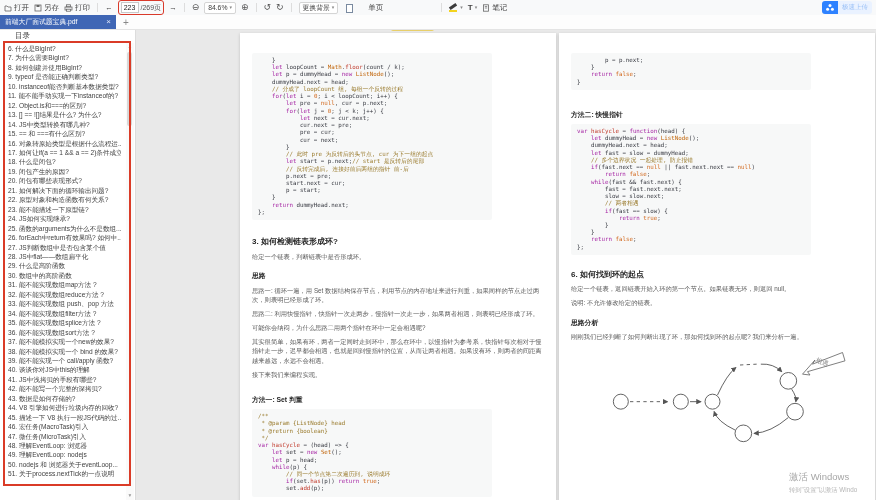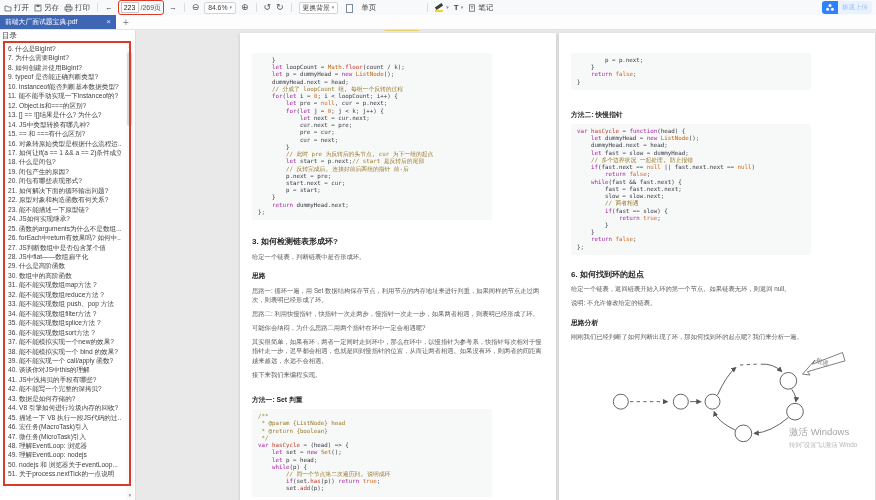--- a/index.html
+++ b/index.html
@@ -12,21 +12,21 @@
   .tbtn{display:flex;align-items:center;gap:2px;cursor:pointer;white-space:nowrap;}
   .sep{width:1px;height:9px;background:#ddd;margin:0 2px;}
   .caret{font-size:5px;color:#888;line-height:1;}
   .page-group{display:flex;align-items:center;border:1px solid #d93a2b;border-radius:3px;padding:1px 2px;gap:2px;}
   .page-input{width:16px;height:9px;border:1px solid #c9c9c9;background:#fff;font-size:7px;
               text-align:center;line-height:9px;color:#222;}
   .zoom-box{border:1px solid #d5d5d5;background:#fff;border-radius:2px;padding:0 3px;display:flex;
             gap:2px;height:10px;align-items:center;}
   .circ{font-size:9px;color:#555;line-height:1;}
   .rot{font-size:9px;color:#555;line-height:1;}
-  .mode-btn{display:flex;align-items:flex-end;gap:8px;padding:1px 3px;border-radius:2px;}
+  .mode-btn{display:flex;align-items:flex-end;gap:15px;padding:1px 3px;border-radius:2px;}
   .mode-btn.active{background:#fbf3cf;box-shadow:0 0 0 1px #e8cf6a inset;margin-top:35px;}
   .pg-ico{width:5px;height:7px;border:1px solid #7a8aa0;background:#fff;display:inline-block;}
   .pg-ico.orange{border-color:#e8a23c;box-shadow:2px 0 0 -1px #e8a23c;}
   .hl-pen{width:9px;height:8px;display:inline-block;position:relative;}
   .hl-pen:before{content:"";position:absolute;left:0;top:1px;width:8px;height:3px;background:#3c3c3c;
                  transform:rotate(-35deg);}
   .hl-pen:after{content:"";position:absolute;left:0;bottom:0;width:8px;height:2px;background:#f3d31f;}
   .ttool{font-weight:bold;font-size:8px;color:#444;}
   .spacer{flex:1;}
   .upload-badge{display:flex;align-items:center;margin-right:0;}
@@ -39,21 +39,21 @@
   .tabbar{position:absolute;top:15px;left:0;right:0;height:14px;background:#fdfdfd;
           border-bottom:1px solid #e4e4e4;display:flex;align-items:stretch;z-index:20;}
   .tab-active{width:106px;background:#3f66b5;color:#fff;font-size:6.8px;display:flex;
               align-items:center;padding:0 5px;gap:3px;}
   .tab-title{flex:1;overflow:hidden;white-space:nowrap;}
   .tab-close{color:#dfe7fa;font-size:8px;line-height:1;}
   .tab-add{color:#888;font-size:10px;padding:0 7px;display:flex;align-items:center;}
   
   .sidebar{position:absolute;top:29px;left:0;width:135px;bottom:0;background:#fff;
            border-right:1px solid #dcdcdc;overflow:hidden;z-index:10;}
-  .sidebar-title{font-size:7.5px;color:#444;padding:2px 0 0 2px;}
+  .sidebar-title{font-size:7.5px;color:#444;padding:2px 0 0 15px;}
   .toc{position:absolute;top:15px;left:8px;right:14px;}
   .toc-item{font-size:6.6px;line-height:9.45px;color:#3f3f3f;white-space:nowrap;overflow:hidden;cursor:pointer;}
   .sb-scroll{position:absolute;top:14px;right:1px;width:8px;bottom:0;background:#fafafa;}
   .sb-up,.sb-down{position:absolute;left:0;width:8px;text-align:center;font-size:5.5px;color:#9a9a9a;line-height:7px;}
   .sb-up{top:0;}
   .sb-down{bottom:1px;}
   .sb-thumb{position:absolute;top:9px;left:1px;width:5px;height:74px;background:#d9d9d9;border-radius:2px;}
   .toc-redbox{position:absolute;top:12px;left:3px;width:124px;height:441px;border:2px solid #da3b27;
               pointer-events:none;z-index:15;}
   
@@ -74,21 +74,21 @@
   .h-sec{font-size:8px;font-weight:bold;color:#262626;margin:14px 0 4px;}
   .h-sub{font-size:6.8px;font-weight:bold;color:#262626;margin:10px 0 4px;}
   .p{font-size:6.3px;line-height:1.5;color:#5a5a5a;margin:4.5px 0;}
   .mt12{margin-top:12px;}
   .mt16{margin-top:16px;}
   .mt20{margin-top:20px;}
   .mt24{}
   
   .diagram{margin:8px 0 0 28px;}
   
-  .watermark{position:absolute;left:789px;top:426px;z-index:30;pointer-events:none;}
+  .watermark{position:absolute;left:789px;top:471px;z-index:30;pointer-events:none;}
   .wm1{font-size:9.5px;color:#a6a6a6;}
   .wm2{font-size:6.3px;color:#b5b5b5;margin-top:2px;white-space:nowrap;}
 </style>
 </head>
 <body>
 
 <div class="toolbar">
   <div class="tbtn">
     <svg class="micon" width="8" height="8" viewBox="0 0 8 8">
         <path d="M1 2h2l1 1h3v4H1z" fill="none" stroke="#666" stroke-width="0.8"></path>

